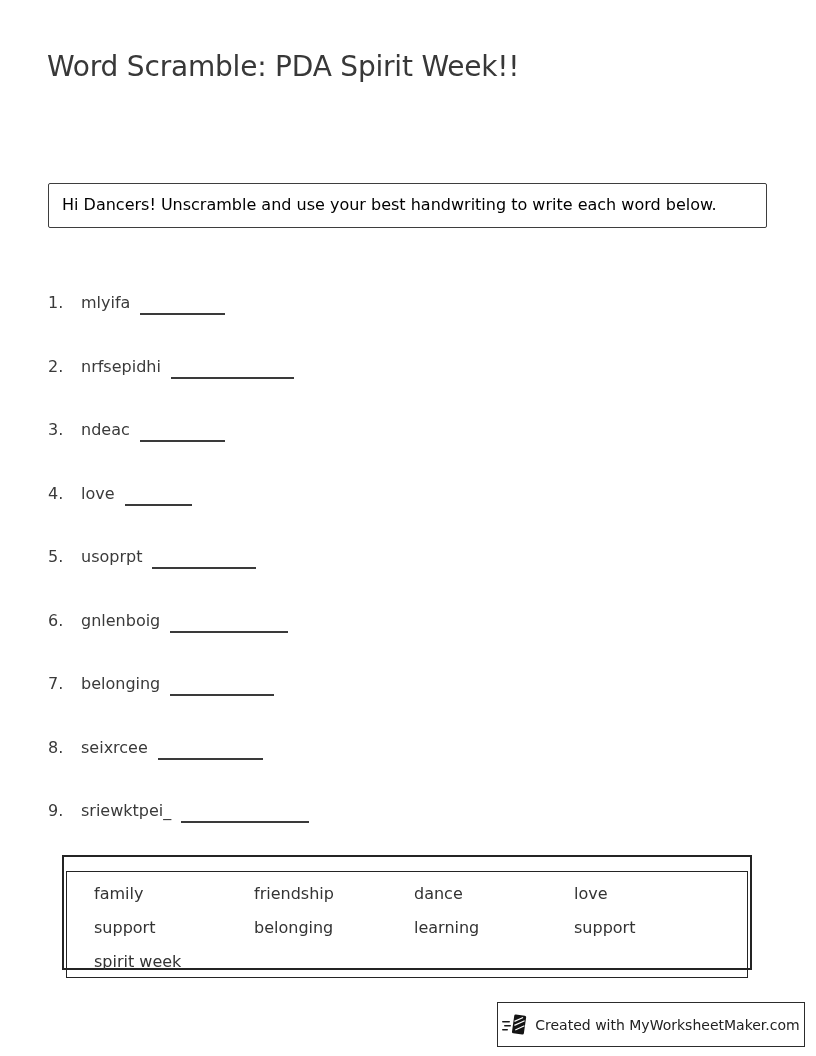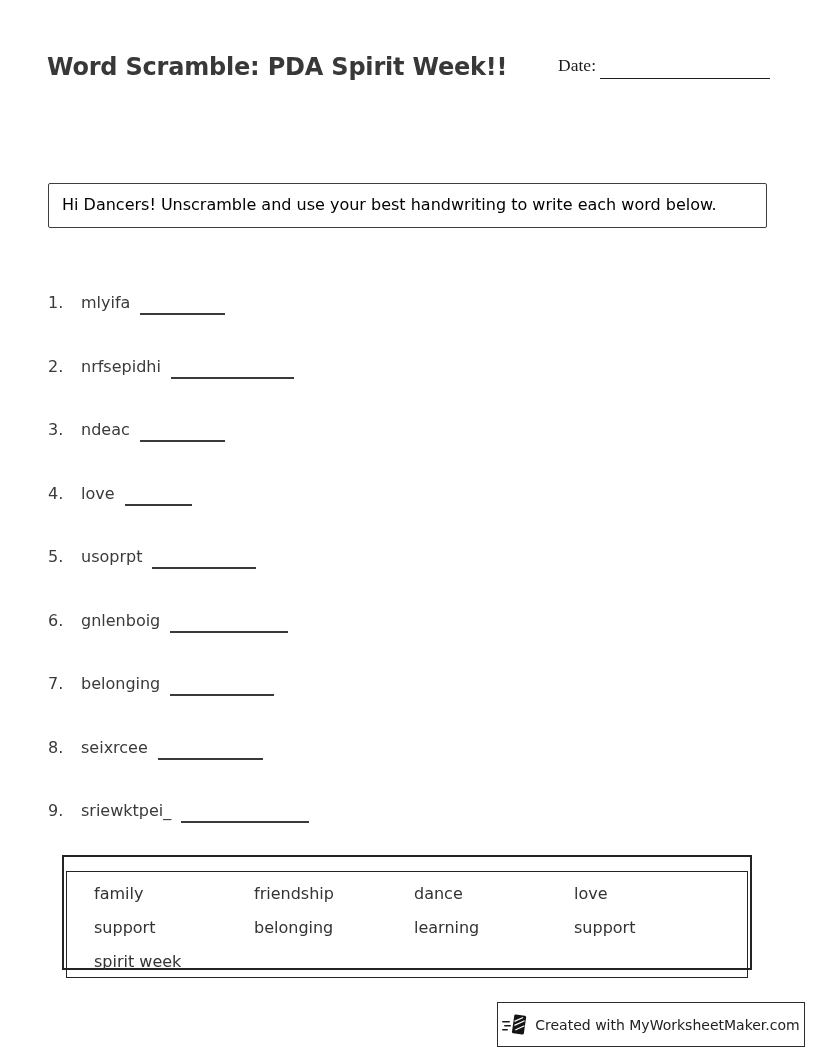--- a/index.html
+++ b/index.html
@@ -8,21 +8,21 @@
     background:#ffffff;
     position:relative;
     font-family:"DejaVu Sans", sans-serif;
     color:#3a3a3a;
     overflow:hidden;
   }
 
   
   .title {
     position:absolute; left:47px; top:47px; width:480px;
-    font-size:24px; line-height:40px; font-weight:700;
+    font-size:28px; line-height:40px; font-weight:400;
     color:#383838; letter-spacing:-0.2px;
   }
   .namedate { position:absolute; left:538px; top:50px; }
   .nd-row {
     display:flex; align-items:baseline; height:25px; margin-bottom:13px;
     font-family:"Liberation Serif", serif; font-size:17.5px; color:#1c1c1c;
   }
   .nd-label { width:58px; text-align:right; }
   .nd-line {
     width:170px; height:20px; margin-left:4px;
@@ -77,24 +77,20 @@
     font-size:14px; color:#222222; background:#ffffff;
   }
   .footer-badge svg { flex:0 0 auto; }
 </style>
 </head>
 <body>
 
 <div class="title">Word Scramble: PDA Spirit Week!!</div>
 
 <div class="namedate">
-  <div class="nd-row">
-    <span class="nd-label">Date:</span>
-    <span class="nd-line"></span>
-  </div>
 </div>
 
 <div class="instruction-box">
   <span>Hi Dancers! Unscramble and use your best handwriting to write each word below.</span>
 </div>
 
 <ol class="questions">
   <li class="q-row">
     <span class="q-num">1.</span>
     <span class="q-word">mlyifa</span>

